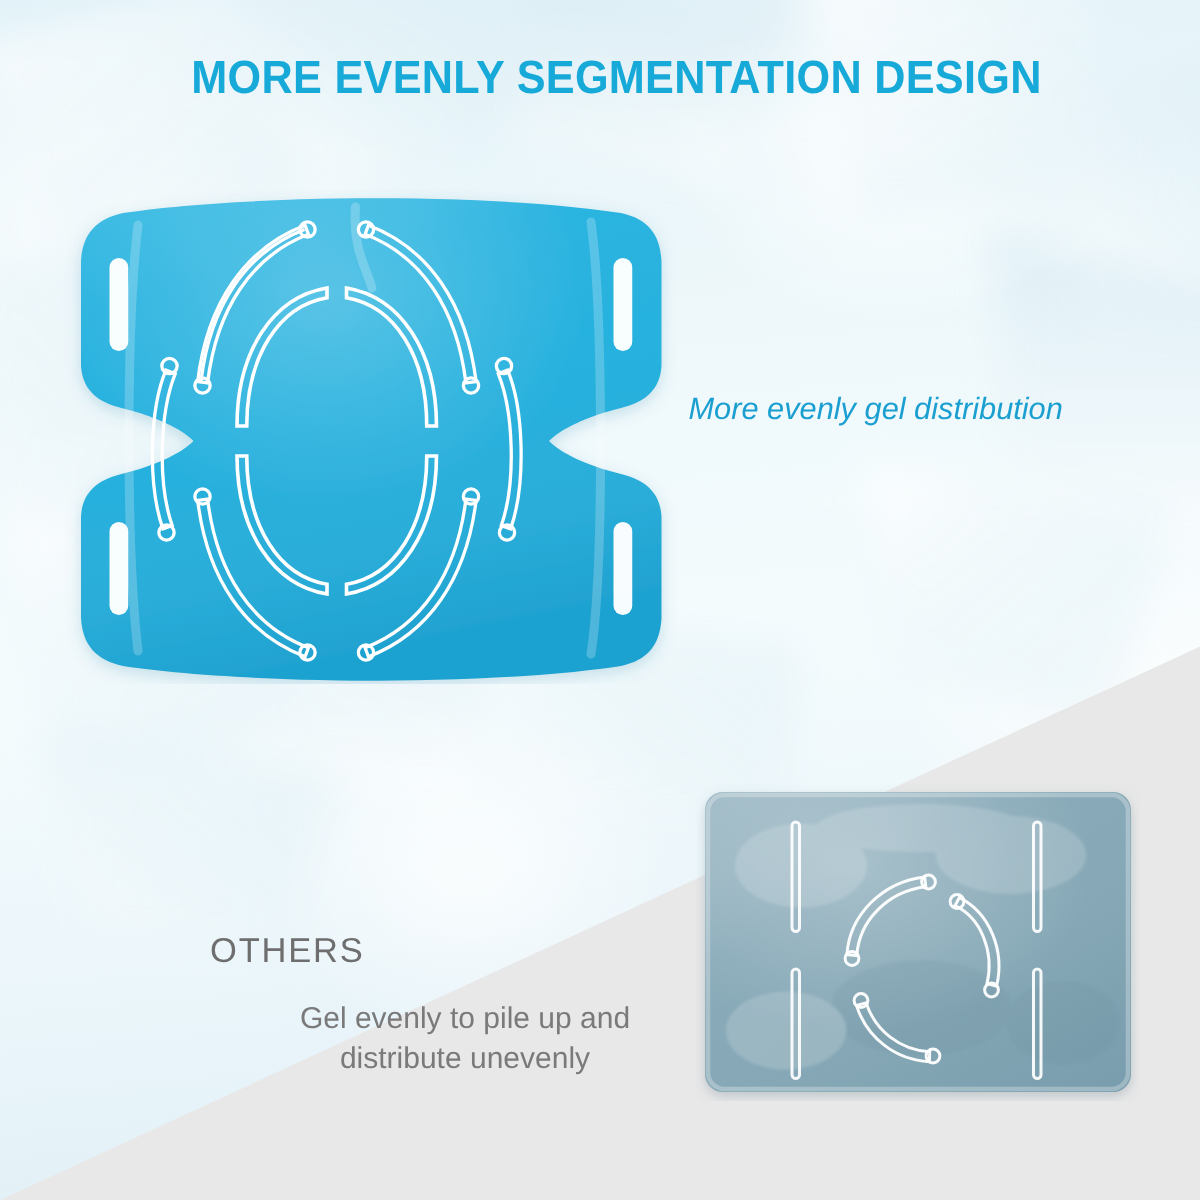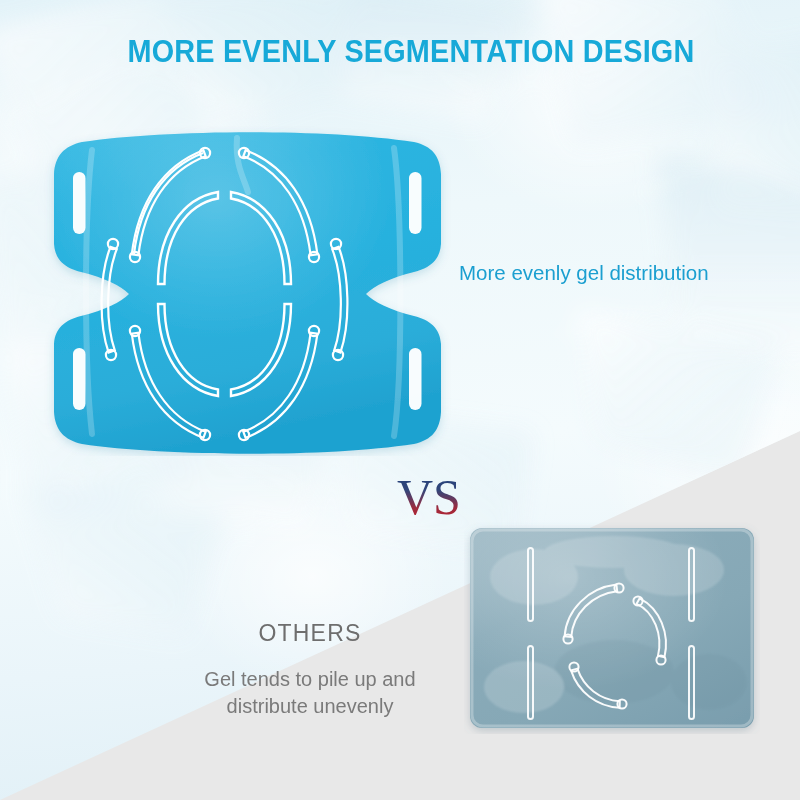--- a/index.html
+++ b/index.html
@@ -52,34 +52,34 @@
     position:absolute;left:505px;top:186px;width:230px;height:46px;
   }
   .copy{
     position:absolute;left:459px;top:258px;width:330px;
     color:#1b9fd0;
     font-size:20.5px;
     line-height:30px;
     font-family:"Liberation Sans",sans-serif;
     text-align:left;
   }
-  .copy div{white-space:nowrap;}
+  .copy div{white-space:nowrap;font-style:italic;}
 
   
   .vs{
     position:absolute;left:396px;top:468px;width:80px;height:54px;
   }
 
   
   .gray-pad-wrap{position:absolute;left:464px;top:522px;width:296px;height:212px;}
 
   
   .others-title{
     position:absolute;left:140px;top:620px;width:340px;
-    text-align:center;
+    text-align:left;
     color:#6e6e6e;
     font-size:23px;
     letter-spacing:1.2px;
     font-family:"Liberation Sans",sans-serif;
   }
   .others-sub{
     position:absolute;left:140px;top:666px;width:340px;
     text-align:center;
     color:#7a7a7a;
     font-size:20px;
@@ -264,33 +264,20 @@
         </g>
       </g>
     </svg>
   </div>
 
 
   <div class="copy">
     <div>More evenly gel distribution</div>
   </div>
 
-  <div class="vs">
-    <svg viewBox="0 0 80 54" width="80" height="54">
-      <defs>
-        <linearGradient id="vsg" x1="0" y1="0" x2="0" y2="1">
-          <stop offset="0%" stop-color="#1d3f7a"></stop>
-          <stop offset="38%" stop-color="#33467a"></stop>
-          <stop offset="70%" stop-color="#9e2a3d"></stop>
-          <stop offset="100%" stop-color="#c0202a"></stop>
-        </linearGradient>
-      </defs>
-      <text x="1" y="46" font-family="'Liberation Serif',serif" font-size="50" fill="url(#vsg)">VS</text>
-    </svg>
-  </div>
 
   <div class="gray-pad-wrap">
     <svg viewBox="0 0 296 212" width="296" height="212">
       <defs>
         <linearGradient id="gpg" x1="0.1" y1="0" x2="0.9" y2="1">
           <stop offset="0%" stop-color="#9cb8c4"></stop>
           <stop offset="30%" stop-color="#8aabb9"></stop>
           <stop offset="62%" stop-color="#86a8b6"></stop>
           <stop offset="100%" stop-color="#7a9eae"></stop>
         </linearGradient>
@@ -344,17 +331,17 @@
           <path d="M 107,148.4 C 114,170 133,184.6 155.6,185.8 L 155.8,179.2 C 136,178 119.6,165.2 113.4,146.6 Z"></path>
           <circle cx="110" cy="145" r="4.6"></circle>
           <circle cx="158" cy="182" r="4.6"></circle>
         </g>
       </g>
     </svg>
   </div>
 
   <div class="others-title">OTHERS</div>
   <div class="others-sub">
-    <div>Gel tends to pile up and</div>
+    <div>Gel evenly to pile up and</div>
     <div>distribute unevenly</div>
   </div>
 
 </div>
 
 </body></html>

